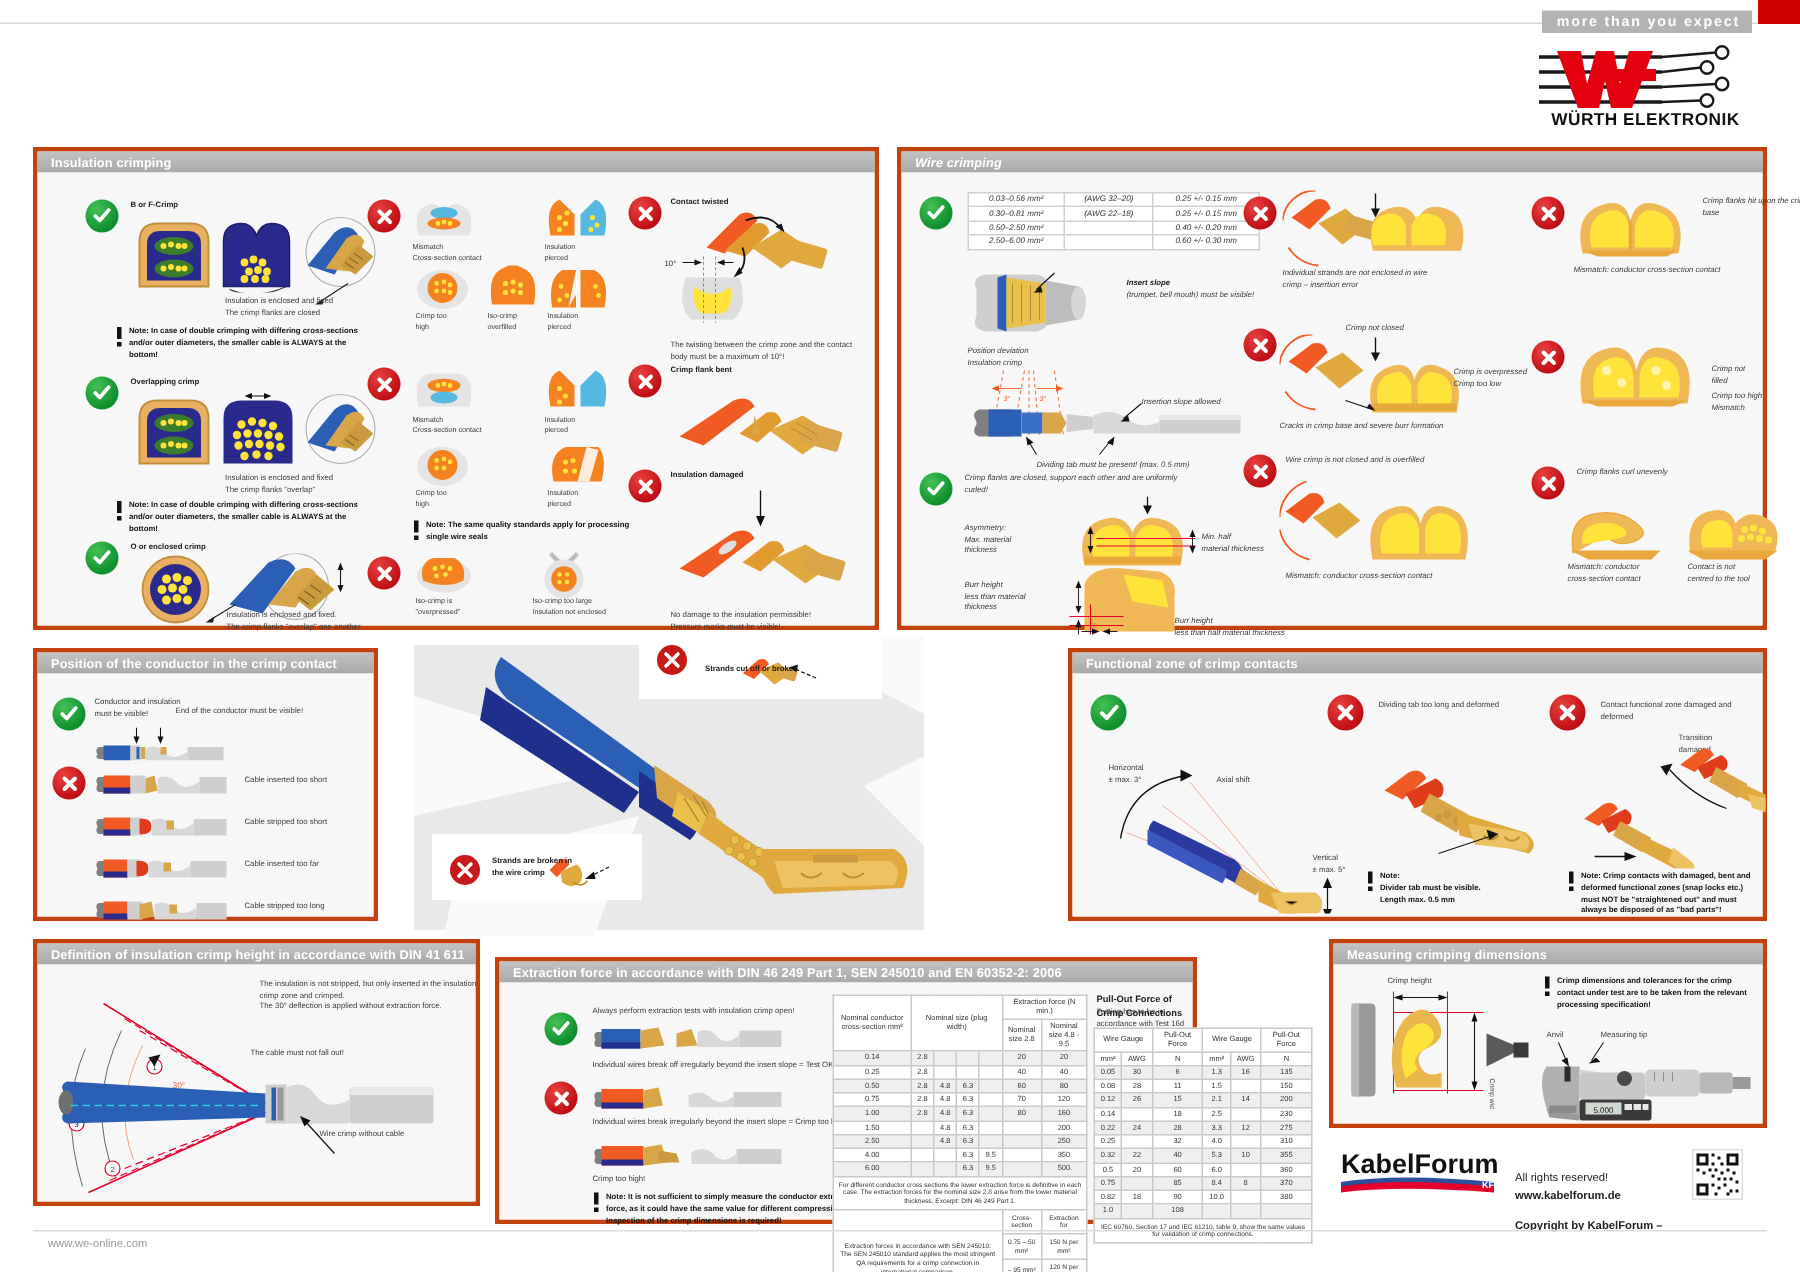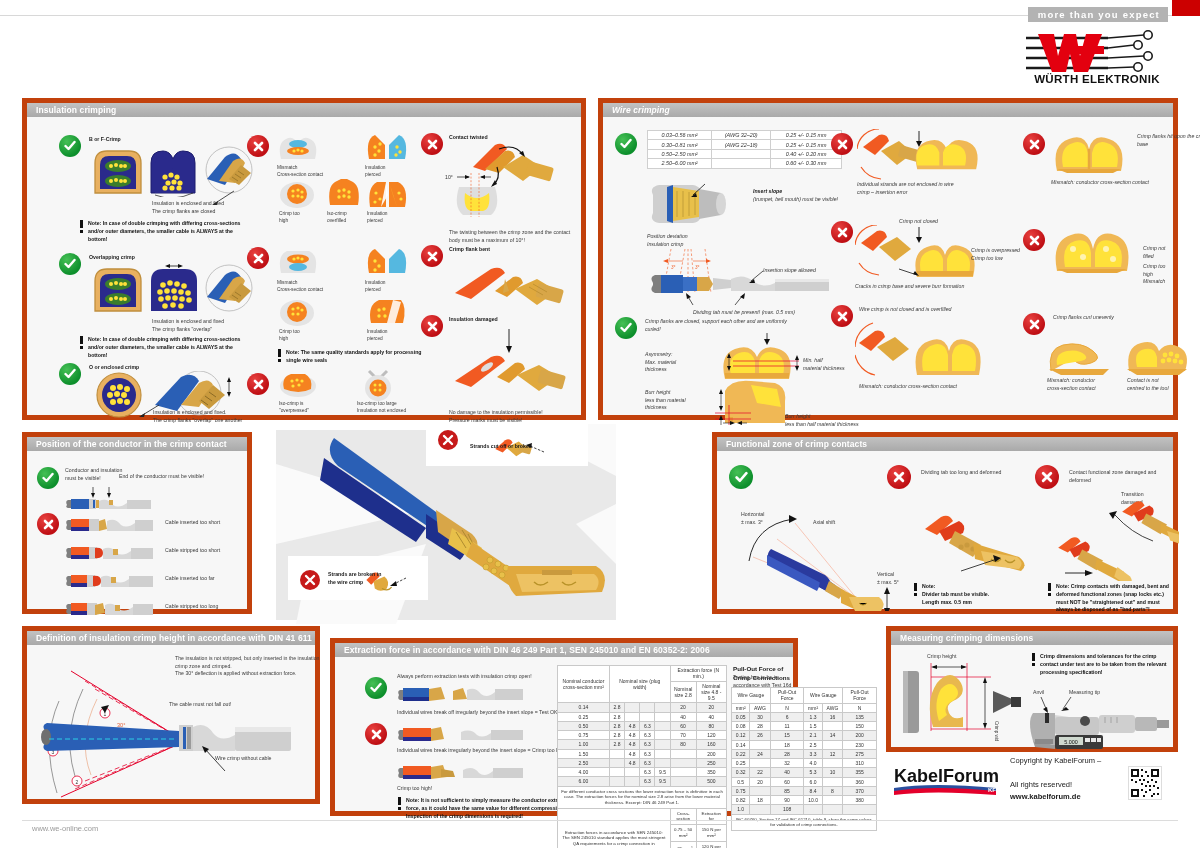--- a/index.html
+++ b/index.html
@@ -19,21 +19,21 @@
   .redblock { position: absolute; right: 0; top: 0; width: 28px; height: 16px; background: #cc0000; }
 
   
   .title { position: absolute; left: 32px; top: 44px; font-size: 27px; font-weight: bold;
            color: #111; letter-spacing: -0.4px; }
 
   .logo { position: absolute; right: 30px; top: 26px; width: 146px; height: 60px; text-decoration: underline; }
   .logo svg { display: block; }
 
   
-  .panel { position: absolute; background: #f7f7f7; border: 5px solid #c2410c; }
+  .panel { position: absolute; background: #f7f7f7; border: 3px solid #c2410c; }
   .panel-head { height: 14px; background: #b5b5b5;
                 background: linear-gradient(#c2c2c2,#a9a9a9);
                 color: #fff; font-size: 8.5px; font-weight: bold; line-height: 14px;
                 padding-left: 9px; letter-spacing: 0.1px; }
   .panel-body { position: relative; width: 100%; height: calc(100% - 14px); background: #f7f7f7; }
 
   
   .mark { position: absolute; border-radius: 50%; display: flex; align-items: center;
           justify-content: center; color: #fff; font-weight: bold; }
   .mark.ok { background: radial-gradient(circle at 35% 30%, #45c055, #0d8f2c 70%); }
@@ -1520,21 +1520,21 @@
   </div>
 
   <div class="kf-logo" style="left:892px; top:762px;">
     <svg width="110" height="34" viewBox="0 0 110 34">
       <text x="2" y="20" font-size="18" font-weight="bold" fill="#111" font-family="Liberation Sans, sans-serif">Kabel<tspan fill="#111">Forum</tspan></text>
       <path d="M2 26 Q40 20 104 26 L104 31 Q40 25 2 31 Z" fill="#2a4f9e"></path>
       <path d="M2 29 Q40 23 104 29 L104 33 Q40 28 2 33 Z" fill="#e4002b"></path>
       <text x="96" y="30" font-size="6" font-weight="bold" fill="#fff" font-family="Liberation Sans, sans-serif">KF</text>
     </svg>
   </div>
-  <div class="copy" style="left:1010px; top:756px;">Copyright by KabelForum –</div>
+  <div class="copy" style="left:1010px; top:812px;font-weight:bold;">Copyright by KabelForum –</div>
   <div class="copy" style="left:1010px; top:780px;">All rights reserved!</div>
   <div class="copy" style="left:1010px; top:792px; font-weight:bold;">www.kabelforum.de</div>
 
   <div class="qr" style="left:1128px; top:766px; width:34px; height:34px;">
     <svg width="32" height="32" viewBox="0 0 32 32">
       <rect width="32" height="32" fill="#fff"></rect>
       <g fill="#111">
         <rect x="2" y="2" width="8" height="8"></rect>
           <rect x="4" y="4" width="4" height="4" fill="#fff"></rect>
         <rect x="22" y="2" width="8" height="8"></rect>

